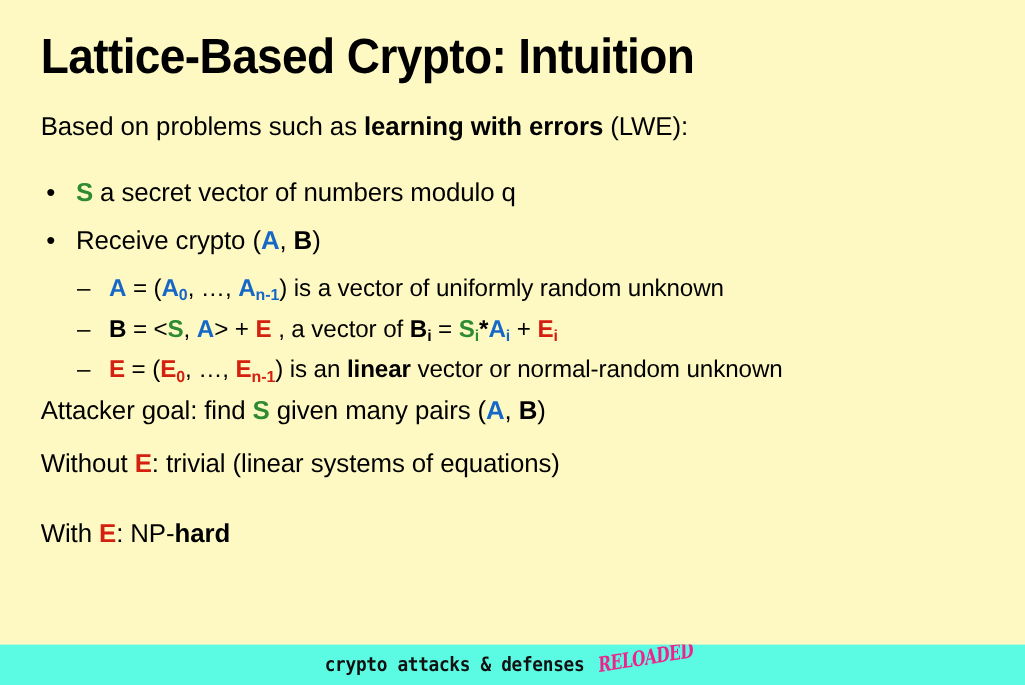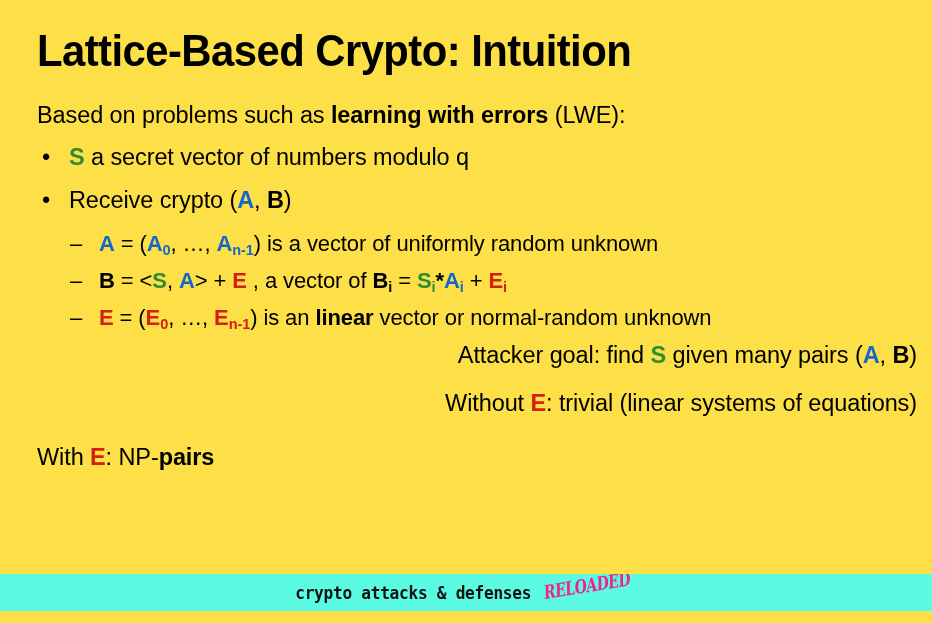--- a/index.html
+++ b/index.html
@@ -12,21 +12,21 @@
     background: #ffffff;
     font-family: "Liberation Sans", sans-serif;
     overflow: hidden;
     position: relative;
     -webkit-font-smoothing: antialiased;
   }
 
   .slide {
     position: absolute;
     inset: 0;
-    background: #fde047;
+    background: #fef9c3;
   }
 
   
   .title {
     position: absolute;
     left: 37px;
     top: 25px;
     font-size: 45px;
     font-weight: bold;
     color: #000000;
@@ -48,21 +48,21 @@
 
   .line {
     font-size: 23.5px;
     line-height: 1.0;
     color: #000000;
     white-space: nowrap;
     letter-spacing: -0.1px;
   }
 
   .lead {
-    margin-bottom: 18px;
+    margin-bottom: 36px;
   }
 
   .bullet {
     position: relative;
     padding-left: 32px;
     margin-bottom: 20px;
   }
   .bullet > .dot {
     position: absolute;
     left: 5px;
@@ -80,24 +80,23 @@
   .subbullet > .dash {
     position: absolute;
     left: 33px;
     top: 0px;
     font-size: 22px;
     line-height: 1.0;
   }
 
   .para {
     margin-bottom: 25px;
-    text-align: right;
   }
   .para.tight {
-    margin-bottom: 30px;
+    margin-bottom: 40px;
   }
 
   .b { font-weight: bold; }
   .i { }
 
   .s-var { color: #2E8B34; font-weight: bold; }
   .a-var { color: #1668C8; font-weight: bold; }
   .e-var { color: #D32011; font-weight: bold; }
   .k-var { color: #000000; font-weight: bold; }
 
@@ -107,21 +106,21 @@
     position: relative;
     top: 0.28em;
     font-weight: bold;
   }
 
   
   .footer {
     position: absolute;
     left: 0;
     right: 0;
-    bottom: 12px;
+    bottom: 0;
     height: 37px;
     background: #5AFBE2;
     overflow: hidden;
   }
   .footer-inner {
     position: absolute;
     left: 0; right: 0;
     top: 0; bottom: 0;
     display: flex;
     align-items: center;
@@ -169,21 +168,21 @@
     <div class="line subbullet"><span class="dash">–</span><span class="a-var">A</span><span> = (</span><span class="a-var">A</span><sub class="a-var">0</sub><span>, …, </span><span class="a-var">A</span><sub class="a-var">n-1</sub><span>) is a vector of uniformly random unknown</span></div>
 
     <div class="line subbullet"><span class="dash">–</span><span class="k-var">B</span><span> = &lt;</span><span class="s-var">S</span><span>, </span><span class="a-var">A</span><span>&gt; + </span><span class="e-var">E</span><span> , a vector of </span><span class="k-var">B</span><sub class="k-var">i</sub><span> =  </span><span class="s-var">S</span><sub class="s-var">i</sub><span class="k-var">*</span><span class="a-var">A</span><sub class="a-var">i</sub><span> + </span><span class="e-var">E</span><sub class="e-var">i</sub></div>
 
     <div class="line subbullet"><span class="dash">–</span><span class="e-var">E</span><span> = (</span><span class="e-var">E</span><sub class="e-var">0</sub><span>, …, </span><span class="e-var">E</span><sub class="e-var">n-1</sub><span>) is an </span><span class="b">linear</span><span> vector or </span><span class="i">normal</span><span>-random unknown</span></div>
 
     <div class="line para" style="margin-top:8px;"><span>Attacker goal: find </span><span class="s-var">S</span><span> given many pairs (</span><span class="a-var">A</span><span>, </span><span class="k-var">B</span><span>)</span></div>
 
     <div class="line para tight"><span>Without </span><span class="e-var">E</span><span>: trivial (linear systems of equations)</span></div>
 
-    <div class="line"><span>With </span><span class="e-var">E</span><span>: NP-</span><span class="b">pairs</span></div>
+    <div class="line"><span>With </span><span class="e-var">E</span><span>: NP-</span><span class="b">hard</span></div>
 
   </div>
 
   <div class="footer">
     <div class="footer-inner">
       <span class="footer-brand">crypto attacks &amp; defenses</span>
       <span class="footer-reloaded">RELOADED</span>
     </div>
   </div>
 

